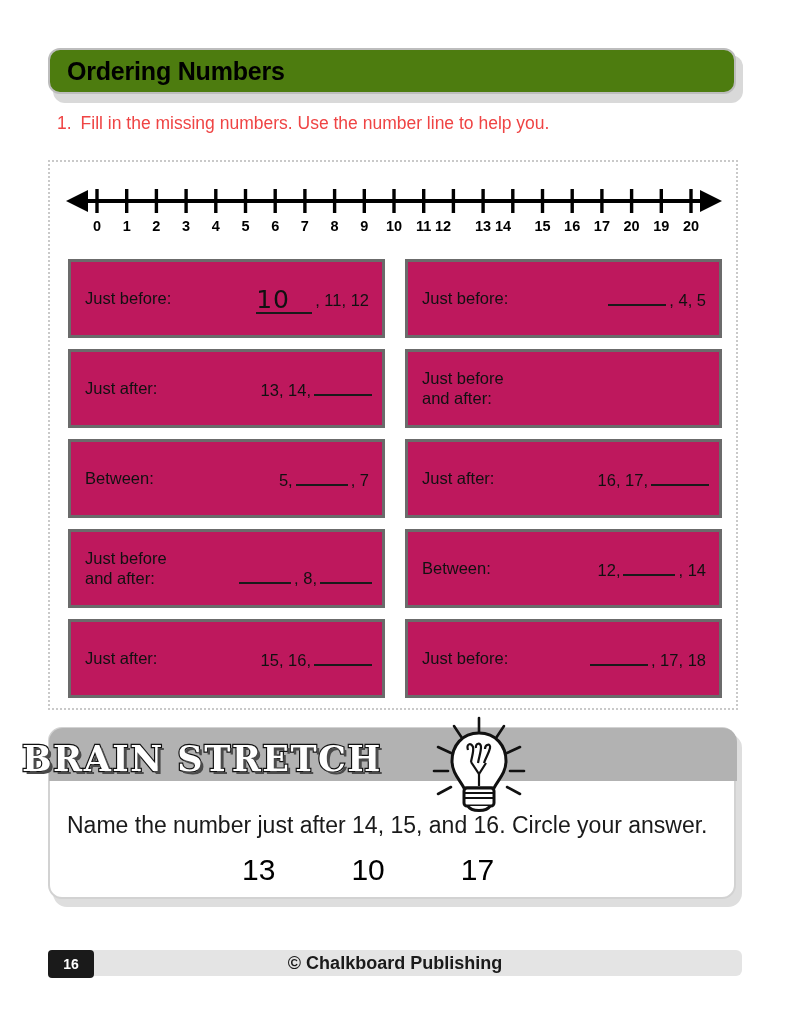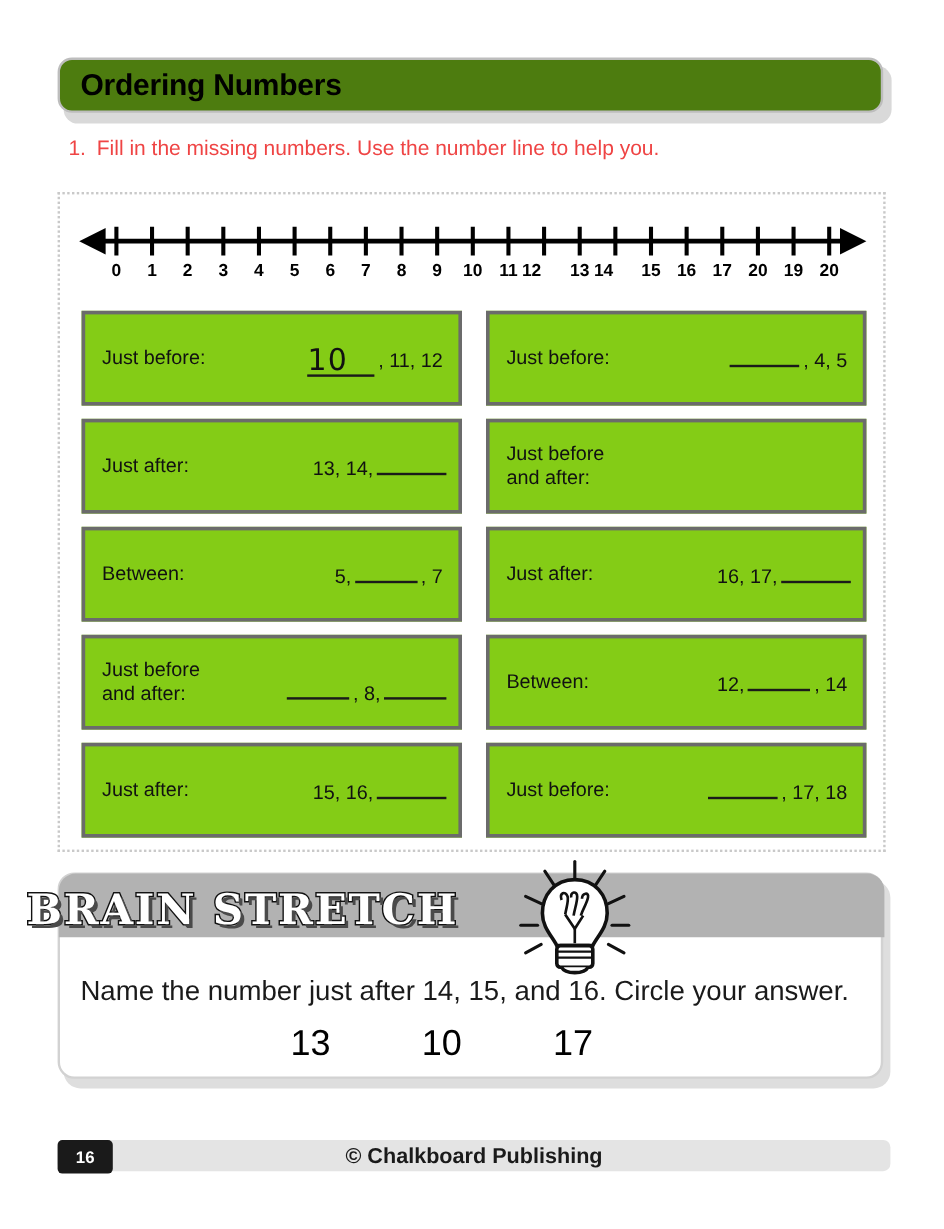--- a/index.html
+++ b/index.html
@@ -112,21 +112,21 @@
     gap: 20px;
   }
   .qcol {
     display: flex;
     flex-direction: column;
     gap: 11px;
     width: 317px;
   }
   .qbox {
     border: 3px solid #6b6b6b;
-    background: #84cc16;
+    background: #be185d;
     height: 79px;
     box-sizing: border-box;
     display: flex;
     align-items: center;
     padding: 0 10px 0 14px;
     font-size: 16.5px;
     color: #111;
   }
   .qlabel {
     white-space: pre-line;

